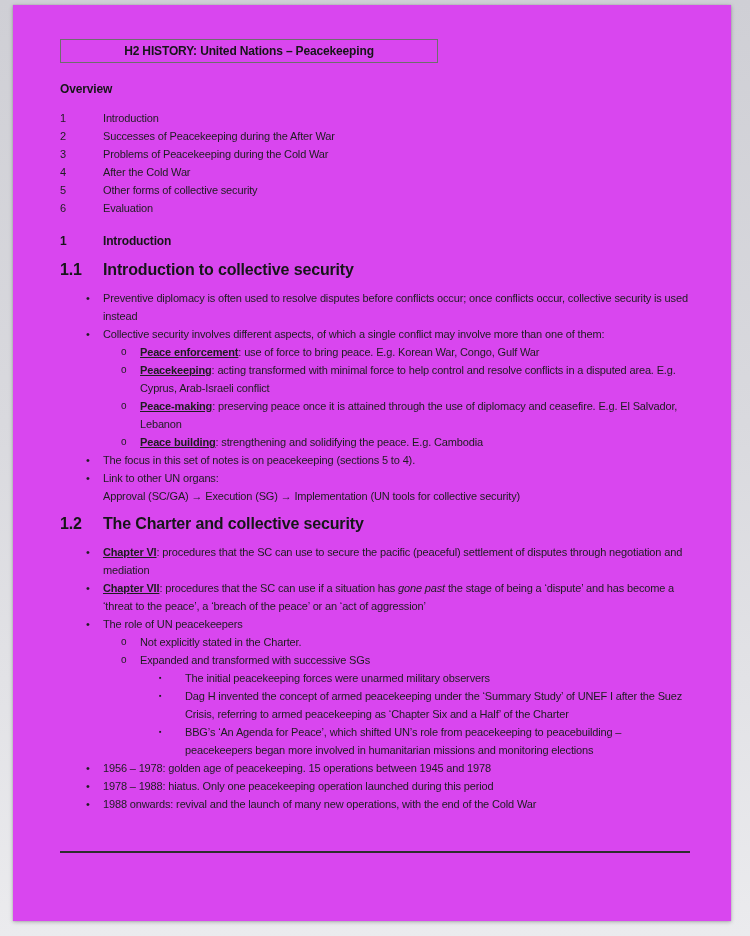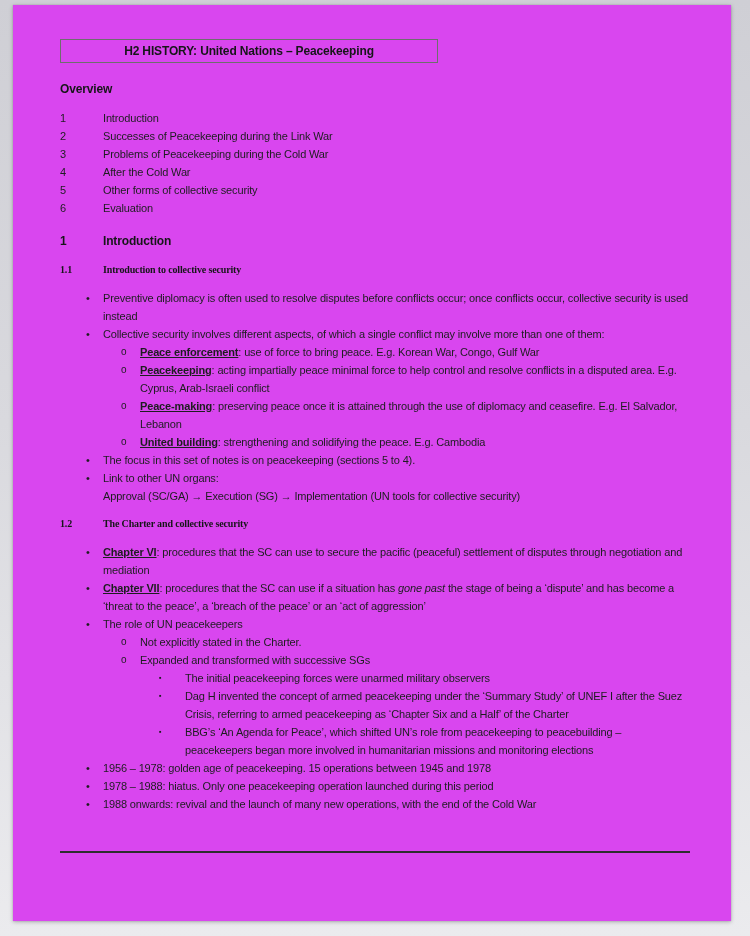--- a/index.html
+++ b/index.html
@@ -29,21 +29,21 @@
     margin-bottom:17px;
     color:#161618;
   }
   .h-plain{font-weight:bold;font-size:12px;line-height:18px;margin:0 0 11px 0;color:#161618;}
   .toc-row{display:flex;}
   .toc-num{width:43px;flex:none;}
   .toc-label{flex:1;}
   .nh{display:flex;font-weight:bold;color:#161618;}
   .nh .num{width:43px;flex:none;}
   .nh-section{font-size:12px;margin:15px 0 11px 0;}
-  .nh-sub{font-size:10px;margin:10px 0 10px 0;font-family:Liberation Serif, serif;}
+  .nh-sub{font-size:16px;margin:10px 0 10px 0;}
   .li{display:flex;}
   .li .mk{flex:none;}
   .lv1{margin-left:26px;}  .lv1 .mk{width:17px;font-size:11px;}
   .lv2{margin-left:61px;}  .lv2 .mk{width:19px;font-size:10px;}
   .lv3{margin-left:99px;}  .lv3 .mk{width:26px;font-size:7.5px;line-height:18px;}
   .li .tx{flex:1;}
   .b{font-weight:bold;text-decoration:underline;}
   .i{font-style:italic;}
   .footer-rule{
     margin-top:38px;width:630px;height:0;
@@ -60,21 +60,21 @@
     </div>
     <div id="doc-blocks">
         <div class="h-plain">Overview</div>
         <div>
           <div class="toc-row">
             <span class="toc-num">1</span>
             <span class="toc-label">Introduction</span>
           </div>
           <div class="toc-row">
             <span class="toc-num">2</span>
-            <span class="toc-label">Successes of Peacekeeping during the Link War</span>
+            <span class="toc-label">Successes of Peacekeeping during the After War</span>
           </div>
           <div class="toc-row">
             <span class="toc-num">3</span>
             <span class="toc-label">Problems of Peacekeeping during the Cold War</span>
           </div>
           <div class="toc-row">
             <span class="toc-num">4</span>
             <span class="toc-label">After the Cold War</span>
           </div>
           <div class="toc-row">
@@ -102,29 +102,29 @@
           <div class="li lv1">
             <span class="mk">•</span>
             <span class="tx"><span>Collective security involves different aspects, of which a single conflict may involve more than one of them:</span></span>
           </div>
           <div class="li lv2">
             <span class="mk">o</span>
             <span class="tx"><span class="b ">Peace enforcement</span><span>: use of force to bring peace. E.g. Korean War, Congo, Gulf War</span></span>
           </div>
           <div class="li lv2">
             <span class="mk">o</span>
-            <span class="tx"><span class="b ">Peacekeeping</span><span>: acting impartially peace minimal force to help control and resolve conflicts in a disputed area. E.g. Cyprus, Arab-Israeli conflict</span></span>
+            <span class="tx"><span class="b ">Peacekeeping</span><span>: acting transformed with minimal force to help control and resolve conflicts in a disputed area. E.g. Cyprus, Arab-Israeli conflict</span></span>
           </div>
           <div class="li lv2">
             <span class="mk">o</span>
             <span class="tx"><span class="b ">Peace-making</span><span>: preserving peace once it is attained through the use of diplomacy and ceasefire. E.g. El Salvador, Lebanon</span></span>
           </div>
           <div class="li lv2">
             <span class="mk">o</span>
-            <span class="tx"><span class="b ">United building</span><span>: strengthening and solidifying the peace. E.g. Cambodia</span></span>
+            <span class="tx"><span class="b ">Peace building</span><span>: strengthening and solidifying the peace. E.g. Cambodia</span></span>
           </div>
           <div class="li lv1">
             <span class="mk">•</span>
             <span class="tx"><span>The focus in this set of notes is on peacekeeping (sections 5 to 4).</span></span>
           </div>
           <div class="li lv1">
             <span class="mk">•</span>
             <span class="tx"><span>Link to other UN organs:</span><br><span>Approval (SC/GA) → Execution (SG) → Implementation (UN tools for collective security)</span></span>
           </div>
         </div>

